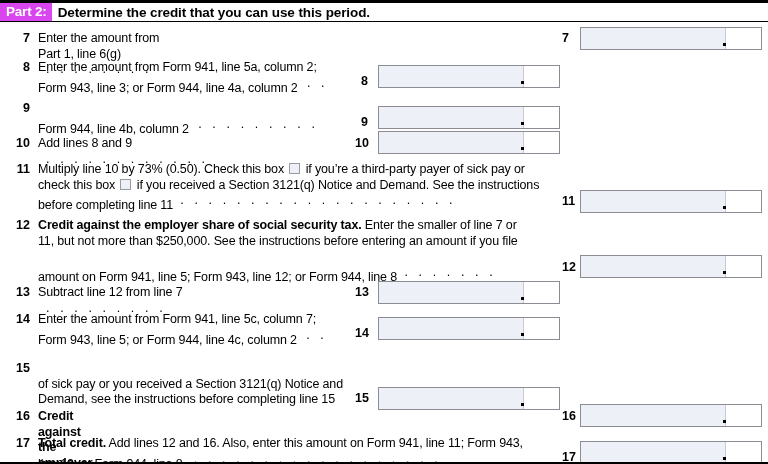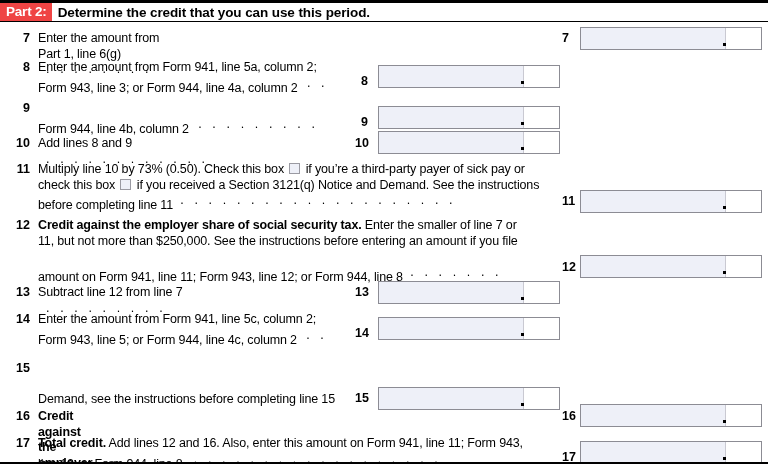--- a/index.html
+++ b/index.html
@@ -19,21 +19,21 @@
     position: absolute;
     left: 0; top: 0;
     width: 768px; height: 22px;
     border-top: 3px solid #000;
     border-bottom: 1px solid #000;
     background: #ffffff;
     display: flex;
     align-items: stretch;
   }
   #part-label {
-    background: #ef4444;
+    background: #d946ef;
     color: #ffffff;
     font-weight: bold;
     font-size: 13.5px;
     line-height: 18px;
     padding: 0 5px 0 6px;
     display: flex;
     align-items: center;
     letter-spacing: -0.2px;
   }
   #part-title {
@@ -211,21 +211,21 @@
   </div>
 </div>
 
 <div class="row">
   <span class="lineno" style="top:218px;">12</span>
   <span class="body-text" style="top:218px; width:525px;">
     <b>Credit against the employer share of social security tax.</b>
     <span>Enter the smaller of line 7 or</span><br>
     <span>11, but not more than $250,000. See the instructions before entering an amount if you file</span><br>
     <br>
-    <span>amount on Form 941, line 11; Form 943, line 12; or Form 944, line 8</span>
+    <span>amount on Form 941, line 5; Form 943, line 12; or Form 944, line 8</span>
     <span class="leader" style="width:108px; margin-left:4px;">.   .   .   .   .   .   .</span>
   </span>
   <span class="field-num" style="left:562px; top:260px;">12</span>
   <div class="field" style="left:580px; top:255px; width:182px;">
     <div class="dollars"></div>
     <div class="cents">
         <span class="dot"></span>
       </div>
   </div>
 </div>
@@ -241,38 +241,38 @@
     <div class="dollars"></div>
     <div class="cents">
         <span class="dot"></span>
       </div>
   </div>
 </div>
 
 <div class="row">
   <span class="lineno" style="top:312px;">14</span>
   <span class="body-text" style="top:312px; width:320px;">
-    <span>Enter the amount from Form 941, line 5c, column 2;</span><br>
+    <span>Enter the amount from Form 941, line 5c, column 7;</span><br>
     <span>Form 943, line 5; or Form 944, line 4c, column 2</span>
     <span class="leader" style="width:26px; margin-left:6px;">.   .</span>
   </span>
   <span class="field-num" style="left:355px; top:326px;">14</span>
   <div class="field" style="left:378px; top:317px; width:182px;">
     <div class="dollars"></div>
     <div class="cents">
         <span class="dot"></span>
       </div>
   </div>
 </div>
 
 <div class="row">
   <span class="lineno" style="top:361px;">15</span>
   <span class="body-text" style="top:361px; width:330px;">
     <br>
-    <br>
+    <span>of sick pay or you received a Section 3121(q) Notice and</span><br>
     <span>Demand, see the instructions before completing line 15</span>
   </span>
   <span class="field-num" style="left:355px; top:391px;">15</span>
   <div class="field" style="left:378px; top:387px; width:182px;">
     <div class="dollars"></div>
     <div class="cents">
         <span class="dot"></span>
       </div>
   </div>
 </div>

